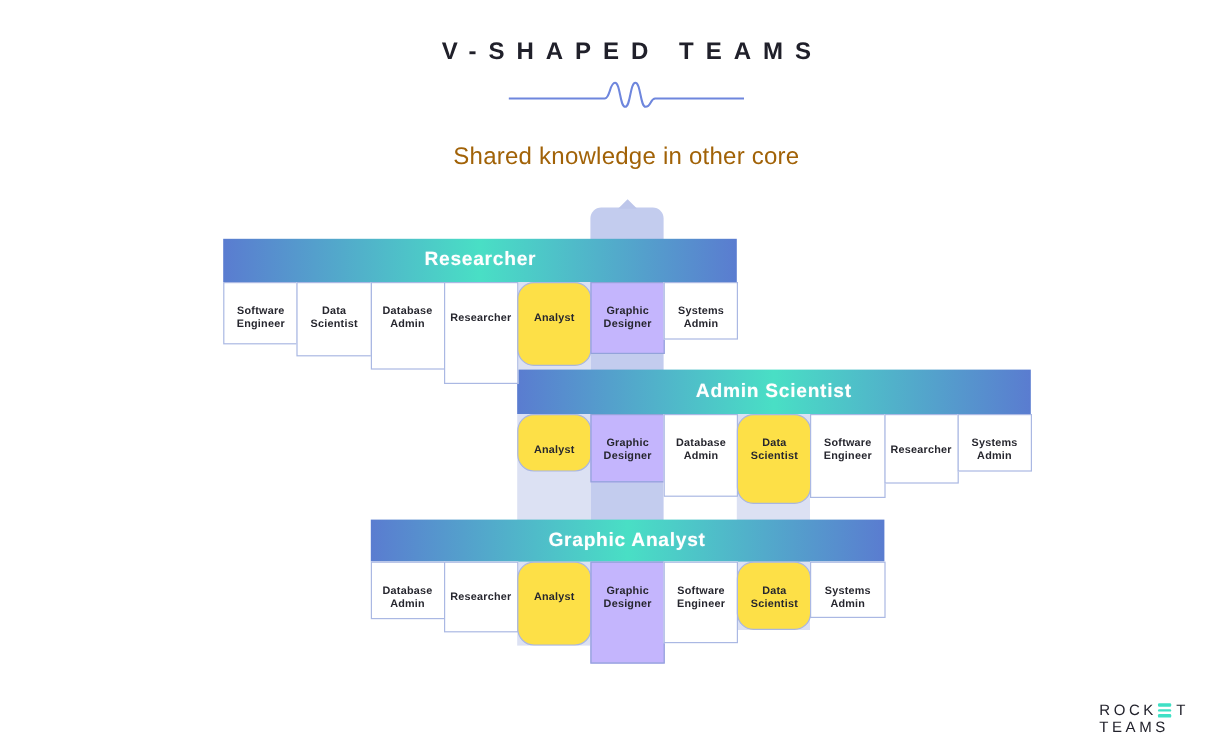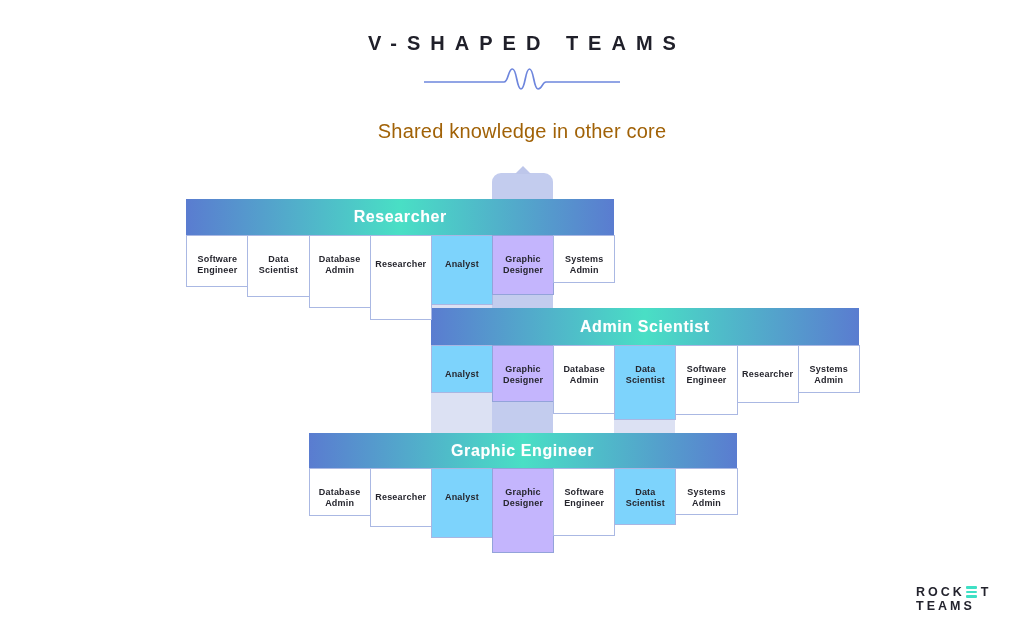--- a/index.html
+++ b/index.html
@@ -30,30 +30,30 @@
   }
   .bar{
     position:absolute;z-index:2;display:flex;align-items:center;justify-content:center;
     background:linear-gradient(90deg,#5a7cd0 0%,#49dfc5 50%,#5a7cd0 100%);
   }
   .bar-label{
     color:#ffffff;font-weight:bold;font-size:16px;letter-spacing:.6px;
     text-shadow:0 0 1px rgba(255,255,255,.4);
   }
   .card{position:absolute;z-index:3;box-sizing:border-box;background:#ffffff;border:1px solid #aab8e3;}
-  .card.tone-light{background:#7dd3fc;border-color:#a9b6e2;}
+  .card.tone-light{background:#fde047;border-color:#a9b6e2;border-radius:14px;}
   .card.tone-dark{background:#c4b5fd;border-color:#93a3da;}
   .card-label{
     position:absolute;top:29px;left:0;width:100%;transform:translateY(-50%);
     text-align:center;font-size:9px;font-weight:bold;color:#26262e;line-height:1.25;
     letter-spacing:.2px;
   }
   
   .logo{position:absolute;top:585px;left:906px;color:#23232d;}
-  .logo-row{display:flex;align-items:center;font-size:12.5px;font-weight:bold;letter-spacing:3px;line-height:14px;}
+  .logo-row{display:flex;align-items:center;font-size:12.5px;font-weight:normal;letter-spacing:3px;line-height:14px;}
   .ebars{display:inline-flex;flex-direction:column;gap:2px;margin:0 4px 0 1px;}
   .ebars i{display:block;width:11px;height:2.5px;background:#3fe0c5;border-radius:1px;}
 </style>
 </head>
 <body>
 
 <div class="canvas">
 
   <div class="title">V-SHAPED TEAMS</div>
 
@@ -113,21 +113,21 @@
       <div class="card" style="left: 665.429px; top: 345px; width: 62.1429px; height: 70px;">
         <div class="card-label">Software<br>Engineer</div>
       </div>
       <div class="card" style="left: 726.571px; top: 345px; width: 62.1429px; height: 58px;">
         <div class="card-label">Researcher</div>
       </div>
       <div class="card" style="left: 787.714px; top: 345px; width: 62.1429px; height: 48px;">
         <div class="card-label">Systems<br>Admin</div>
       </div>
       <div class="bar" style="left: 298.571px; top: 433px; width: 428px; height: 35px;">
-        <span class="bar-label">Graphic Engineer</span>
+        <span class="bar-label">Graphic Analyst</span>
       </div>
       <div class="card" style="left: 298.571px; top: 468px; width: 62.1429px; height: 48px;">
         <div class="card-label">Database<br>Admin</div>
       </div>
       <div class="card" style="left: 359.714px; top: 468px; width: 62.1429px; height: 59px;">
         <div class="card-label">Researcher</div>
       </div>
       <div class="card tone-light" style="left: 420.857px; top: 468px; width: 62.1429px; height: 70px;">
         <div class="card-label">Analyst</div>
       </div>

